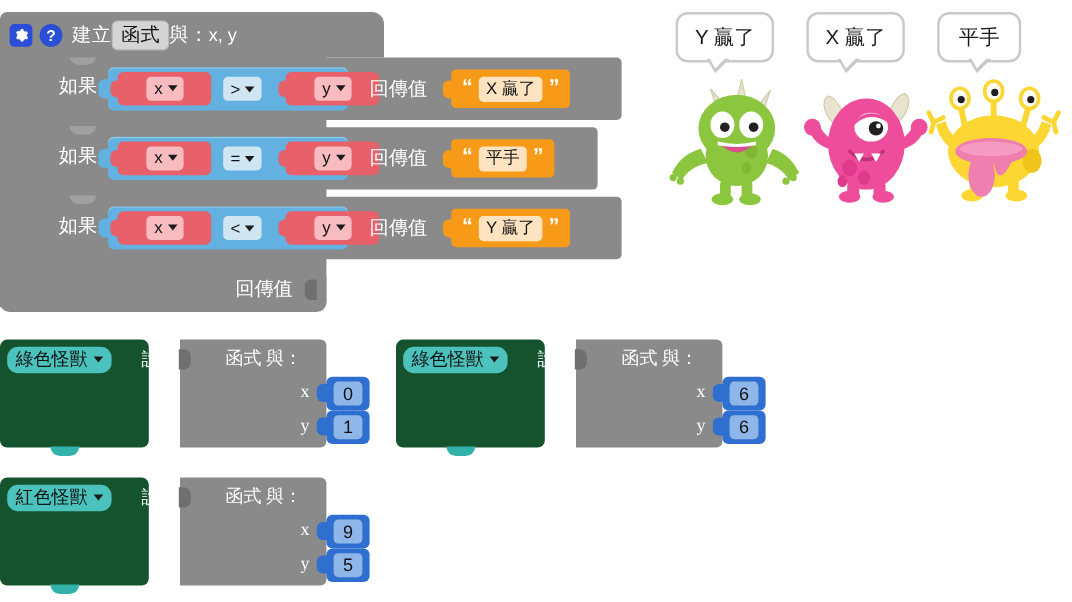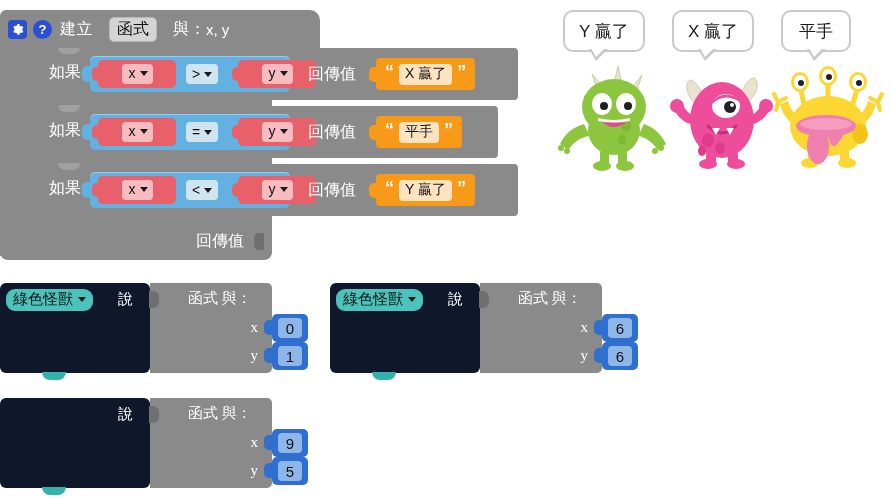--- a/index.html
+++ b/index.html
@@ -39,21 +39,21 @@
     width:19px;height:19px;border-radius:50%;background:#2a4fd6;
     display:flex;align-items:center;justify-content:center;
     color:#fff;font-size:13px;font-weight:bold;
     margin-right:8px;flex:0 0 auto;
   }
   #func-header .hdr-text{
     color:#ffffff;font-size:16px;white-space:nowrap;letter-spacing:0.5px;
   }
   #func-header .name-pill{
     display:inline-block;background:#d4d4d4;color:#111;
-    border-radius:5px;padding:1px 7px;margin:0 16px;
+    border-radius:5px;padding:1px 7px;margin:0 0;
     font-size:16px;border:1px solid #b8b8b8;
   }
   #func-header .params{color:#ffffff;font-size:15px;}
 
   
   #func-trunk{
     position:absolute;left:0px;top:30px;width:272px;height:220px;
     background:#8a8a8a;border-radius:0 0 8px 8px;z-index:1;
   }
   
@@ -147,22 +147,22 @@
   }
   .bubble .tail:after{
     content:"";position:absolute;left:-5px;top:-13px;width:0;height:0;
     border-left:5px solid transparent;border-right:9px solid transparent;
     border-top:9px solid #fff;
   }
 
   
   .sayblk{position:absolute;}
   .say-left{
-    position:absolute;left:0;top:0;width:150px;
-    background:#0f172a;border-radius:6px;
+    position:absolute;left:0;top:0;width:124px;
+    background:#14532d;border-radius:6px;
   }
   .say-left .bump{
     position:absolute;left:42px;bottom:-7px;width:24px;height:8px;
     background:#33b1ab;border-radius:0 0 8px 8px;
   }
   .say-left .dd{
     position:absolute;left:6px;top:6px;
     background:#4cc2bc;border-radius:9px;
     display:flex;align-items:center;gap:5px;
     padding:1px 7px 2px;font-size:15px;color:#111;
@@ -483,20 +483,24 @@
   </div>
   <div class="numblk" style="left:272px;top:59px;">
     <div class="plug"></div>
     <div class="nf">6</div>
   </div>
 </div>
 
 <div class="sayblk" style="left:0px;top:398px;width:320px;height:90px;">
   <div class="say-left" style="height:90px;">
     <div class="bump"></div>
+    <div class="dd">
+      <span>紅色怪獸</span>
+      <i class="caret"></i>
+    </div>
     <div class="sayword" style="left:118px;">說</div>
   </div>
   <div class="say-right" style="left:150px;width:122px;height:90px;">
     <div class="socket"></div>
     <div class="title">函式 與：</div>
     <div class="argrow" style="top:36px;right:14px;">x</div>
     <div class="argrow" style="top:64px;right:14px;">y</div>
   </div>
   <div class="numblk" style="left:272px;top:31px;">
     <div class="plug"></div>

